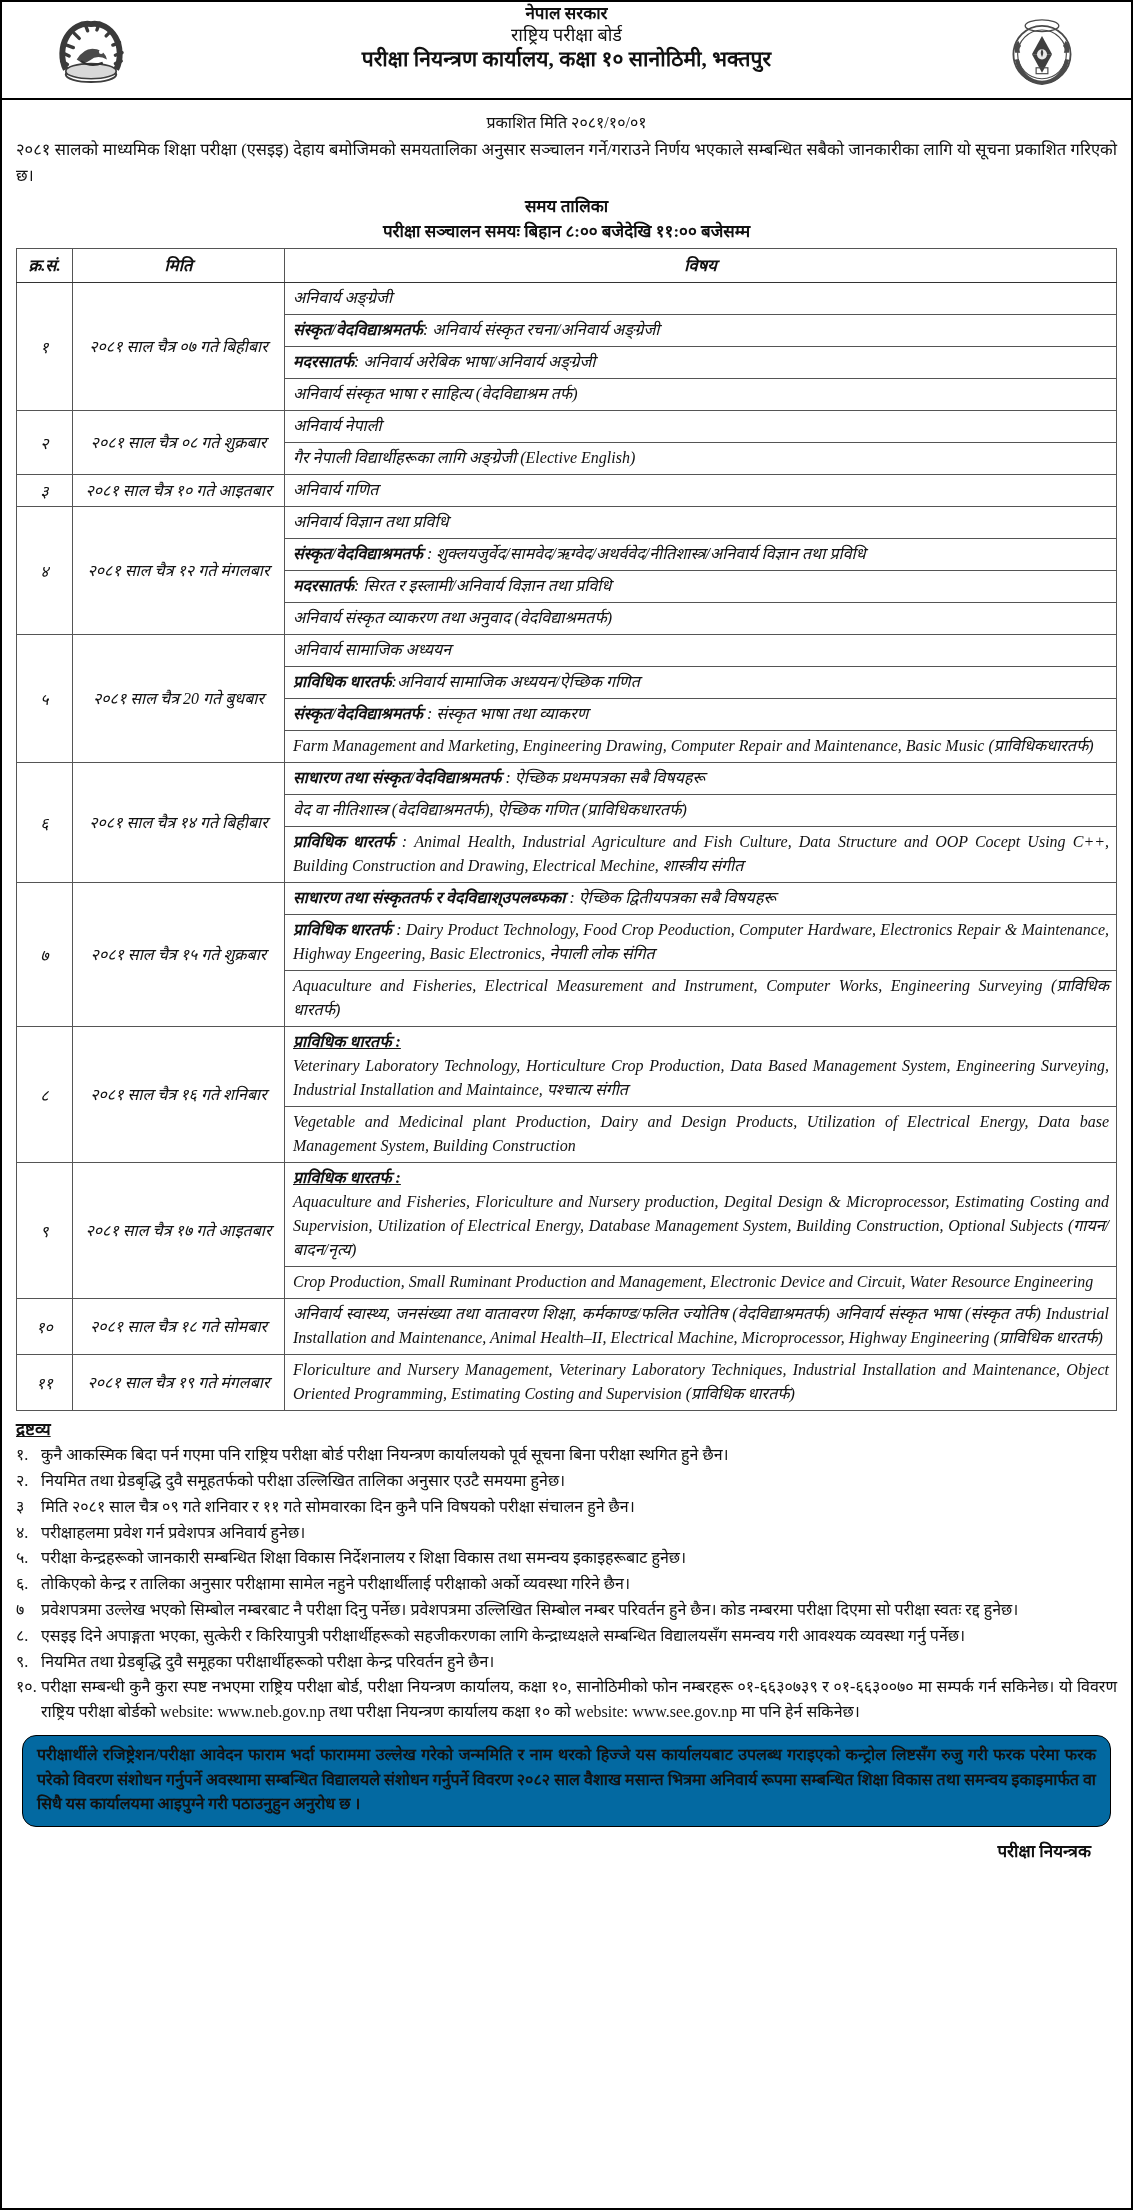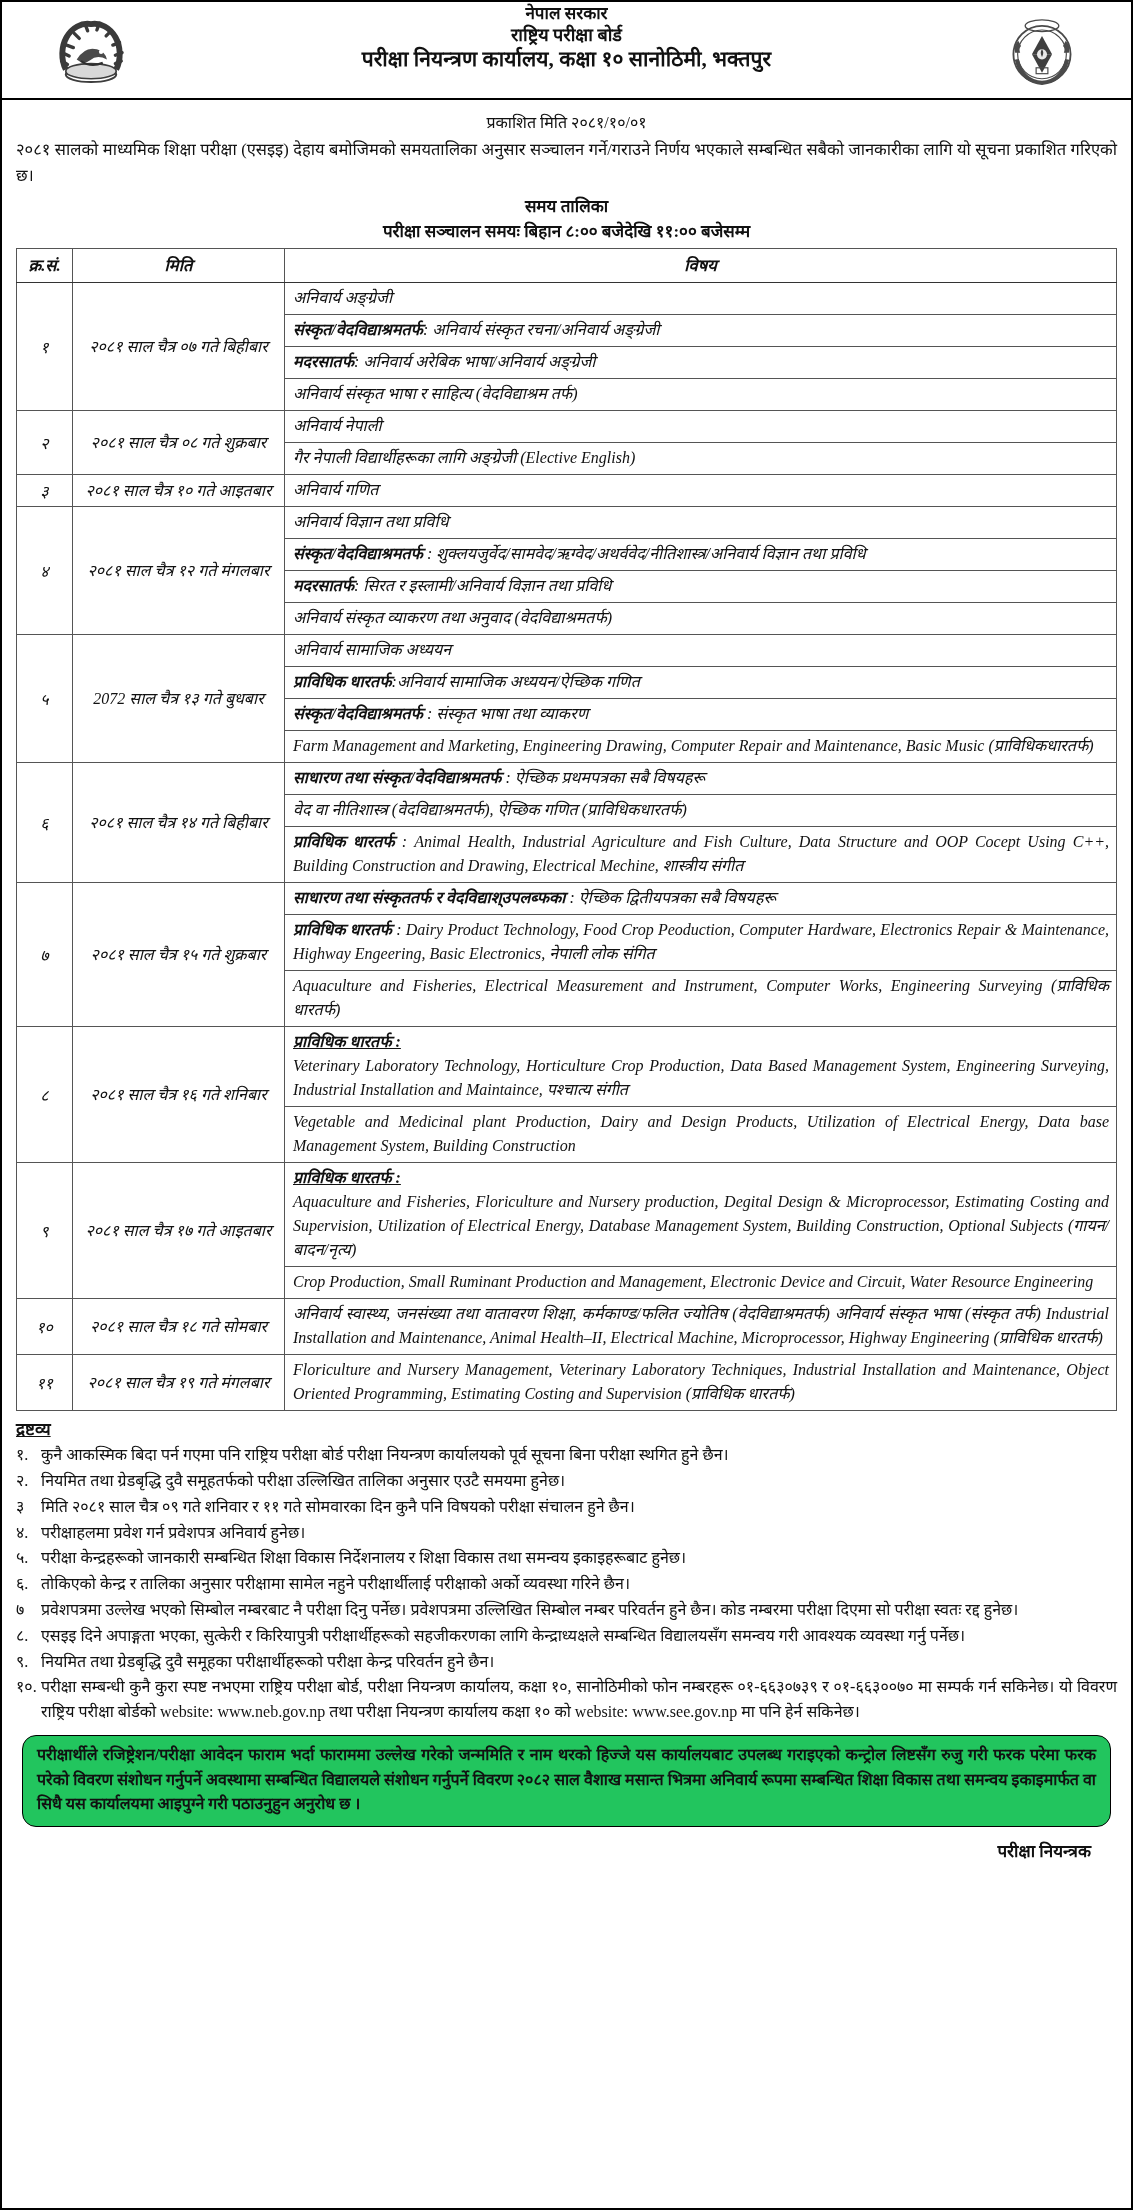--- a/index.html
+++ b/index.html
@@ -41,21 +41,21 @@
   .logo.left { left: 46px; }
   .logo.right { right: 46px; }
   .logo svg { width: 84px; height: 84px; display:block; }
 
   .masthead-text {
     text-align: center;
     line-height: 1.22;
     padding-top: 2px;
   }
   .gov-line1 { font-size: 17px; font-weight: 700; }
-  .gov-line2 { font-size: 18px; font-weight: 700; }
+  .gov-line2 { font-size: 18px; font-weight: 400; }
   .gov-line3 { font-size: 21px; font-weight: 700; letter-spacing: .1px; }
 
   
   .titlebar {
     background: #000;
     color: #fff;
     text-align: center;
     font-size: 23px;
     font-weight: 700;
     padding: 7px 10px 9px;
@@ -148,21 +148,21 @@
     font-size: 16px;
     line-height: 1.55;
     margin-bottom: 1px;
   }
   .note .num { flex: 0 0 auto; min-width: 25px; }
   .note .txt { flex: 1 1 auto; text-align: justify; }
 
   
   .hlbox {
     margin: 10px 6px 0 6px;
-    background: #22c55e;
+    background: #0369a1;
     border: 1.6px solid #000;
     border-radius: 14px;
     padding: 7px 14px 9px;
     font-size: 16px;
     line-height: 1.55;
     text-align: justify;
     font-weight: 600;
   }
   .signoff {
     text-align: right;
@@ -272,21 +272,21 @@
             <td class="subj"><span class="lbl">संस्कृत/वेदविद्याश्रमतर्फ</span> :  शुक्लयजुर्वेद/सामवेद/ऋग्वेद/अथर्ववेद/नीतिशास्त्र/अनिवार्य  विज्ञान तथा प्रविधि</td>
           </tr>
           <tr>
             <td class="subj"><span class="lbl">मदरसातर्फ</span>: सिरत र इस्लामी/अनिवार्य विज्ञान तथा प्रविधि</td>
           </tr>
           <tr>
             <td class="subj">अनिवार्य संस्कृत व्याकरण तथा अनुवाद (वेदविद्याश्रमतर्फ)</td>
           </tr>
           <tr>
             <td class="sn rowgroup-top" rowspan="4">५</td>
-            <td class="date rowgroup-top" rowspan="4">2072 साल चैत्र १३ गते बुधबार</td>
+            <td class="date rowgroup-top" rowspan="4">२०८१ साल चैत्र 20 गते बुधबार</td>
             <td class="subj rowgroup-top">अनिवार्य सामाजिक अध्ययन</td>
           </tr>
           <tr>
             <td class="subj"><span class="lbl">प्राविधिक धारतर्फ</span>:अनिवार्य सामाजिक अध्ययन/ऐच्छिक गणित</td>
           </tr>
           <tr>
             <td class="subj"><span class="lbl">संस्कृत/वेदविद्याश्रमतर्फ</span> : संस्कृत भाषा तथा व्याकरण</td>
           </tr>
           <tr>
             <td class="subj">Farm Management and Marketing, Engineering Drawing, Computer Repair and Maintenance, Basic Music (प्राविधिकधारतर्फ)</td>

